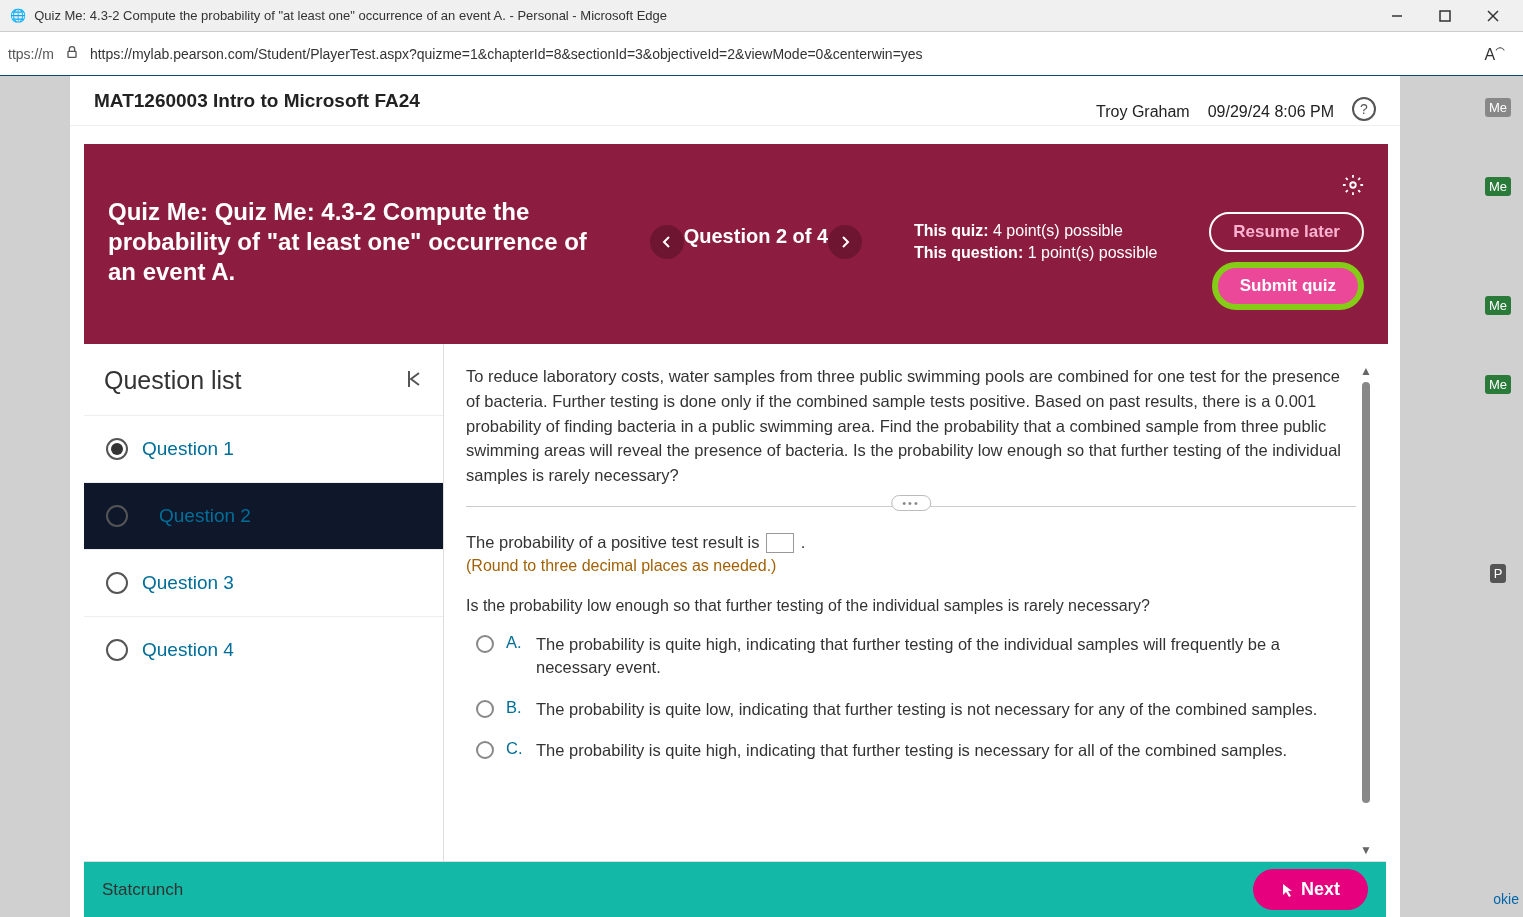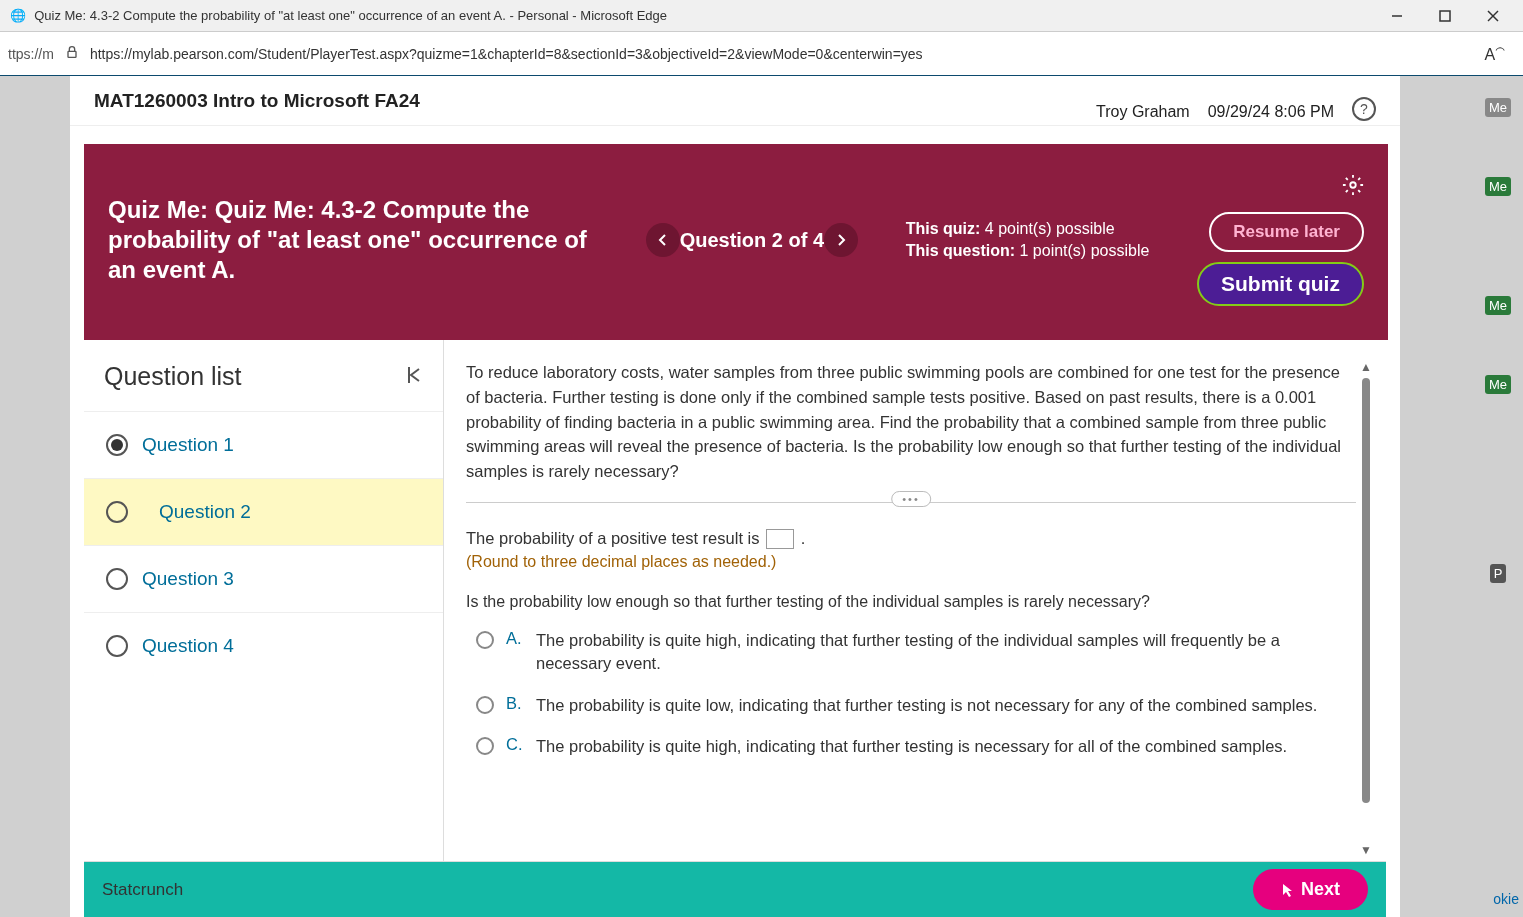--- a/index.html
+++ b/index.html
@@ -19,38 +19,38 @@
 .page-container { background: #fff; margin-left: 70px; width: 1330px; height: calc(100% - 76px); display: flex; flex-direction: column; position: relative; }
 
 .course-header { height: 50px; display: flex; align-items: center; justify-content: space-between; padding: 0 24px; border-bottom: 1px solid #eee; }
 .course-title { font-size: 19px; font-weight: 600; color: #222; }
 .user-block { display: flex; align-items: flex-end; gap: 18px; font-size: 16px; color: #222; margin-top: 16px; }
 .help-circle { width: 24px; height: 24px; border: 2px solid #555; border-radius: 50%; display: flex; align-items: center; justify-content: center; font-size: 14px; color: #555; cursor: pointer; }
 
 .quiz-banner { background: #8c1d40; color: #fff; padding: 30px 24px 34px 24px; display: flex; align-items: center; justify-content: space-between; border-radius: 0; margin: 18px 12px 0 14px; }
 .quiz-title-block { max-width: 490px; }
 .quiz-title-block .line1 { font-size: 24px; font-weight: 600; line-height: 1.25; }
-.quiz-nav { display: flex; align-items: center; gap: 0; }
+.quiz-nav { display: flex; gap: 0; }
 .nav-arrow { width: 34px; height: 34px; border-radius: 50%; background: #6e1531; display: flex; align-items: center; justify-content: center; cursor: pointer; }
 .nav-arrow svg { fill: #fff; }
 .quiz-progress { font-size: 20px; font-weight: 600; }
 .quiz-meta { font-size: 16px; line-height: 1.4; min-width: 190px; }
 .quiz-actions { display: flex; flex-direction: column; gap: 10px; align-items: flex-end; }
 .gear-row { align-self: flex-end; margin-bottom: 2px;}
 .gear-icon { cursor: pointer; }
 .btn-resume { background: transparent; border: 2px solid #fff; color: #ffb3d1; padding: 8px 22px; border-radius: 24px; font-size: 17px; font-weight: 600; cursor: pointer; }
-.btn-submit { background: #4c1d95; border: 2px solid #84cc16; color: #fff; padding: 8px 22px; border-radius: 24px; font-size: 21px; font-weight: 600; cursor: pointer; }
+.btn-submit { background: #ec4899; border: 6px solid #84cc16; color: #fff; padding: 8px 22px; border-radius: 24px; font-size: 17px; font-weight: 600; cursor: pointer; }
 
 .content-area { display: flex; flex: 1; overflow: hidden; margin: 0 14px; }
 .sidebar { width: 360px; border-right: 1px solid #ddd; background: #fff; display: flex; flex-direction: column; }
 .sidebar-header { display: flex; align-items: center; justify-content: space-between; padding: 22px 20px 20px 20px; }
 .sidebar-header h2 { font-size: 25px; font-weight: 400; color: #333; }
 .collapse-btn { cursor: pointer; color: #555; }
 .qlist-item { display: flex; align-items: center; gap: 14px; padding: 22px 22px; border-top: 1px solid #eee; font-size: 19px; color: #006e99; cursor: pointer; }
-.qlist-item.active { background: #fef9c3; gap: 31px; }
+.qlist-item.active { background: #0f172a; gap: 31px; }
 .radio-outer { width: 22px; height: 22px; border: 2px solid #555; border-radius: 50%; display: flex; align-items: center; justify-content: center; }
 .radio-outer.filled .radio-inner { width: 12px; height: 12px; background: #333; border-radius: 50%; }
 
 .main-panel { flex: 1; padding: 20px 30px 15px 22px; overflow-y: auto; position: relative; color: #333; }
 .question-text { font-size: 16.5px; line-height: 1.5; color: #333; margin-bottom: 18px; }
 .divider { border: none; border-top: 1px solid #ccc; margin: 18px 0 26px 0; position: relative;}
 .divider-dots { position: absolute; left: 50%; top: -11px; transform: translateX(-50%); background: #fff; border: 1px solid #bbb; border-radius: 11px; padding: 1px 10px; font-size: 11px; color: #888; letter-spacing: 2px;}
 .answer-line { font-size: 16.5px; margin-bottom: 4px; }
 .answer-input { width: 28px; height: 20px; border: 1px solid #999; display: inline-block; vertical-align: middle; margin: 0 2px; }
 .hint-line { font-size: 16px; color: #a16207; margin-bottom: 22px; }

